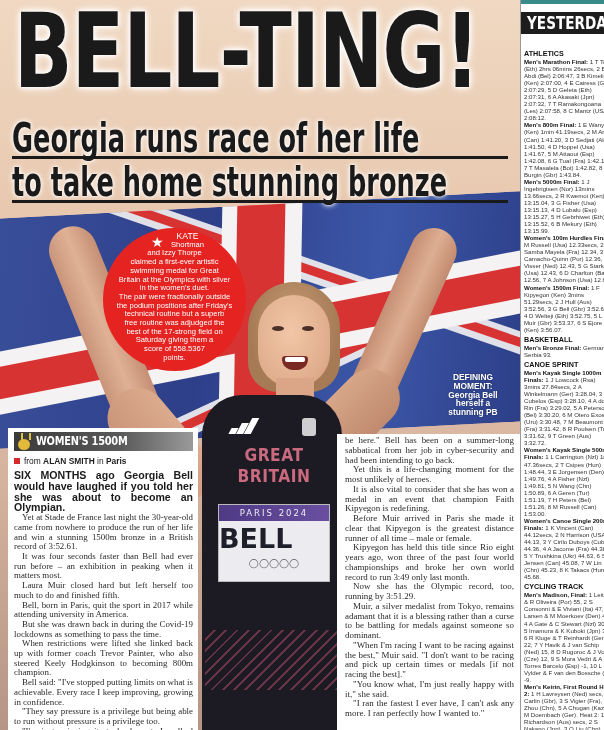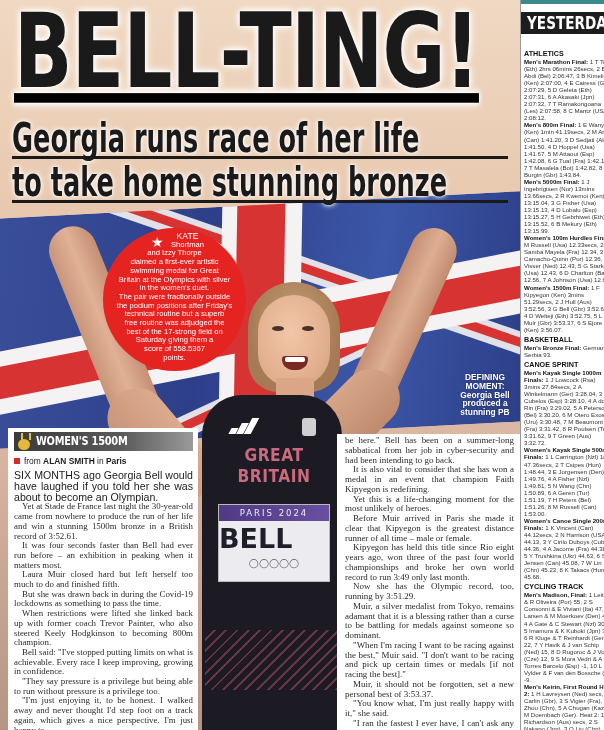--- a/index.html
+++ b/index.html
@@ -46,21 +46,21 @@
   .adidas { position:absolute; left:226px; top:418px; width:34px; height:16px; }
   .adidas i { position:absolute; bottom:0; width:7px; background:#fff; transform: skewX(-28deg); }
   .gb-text { position:absolute; left:208px; top:448px; width:132px; text-align:center; font-family:"DejaVu Sans", sans-serif;
     font-weight:bold; font-size:15.5px; letter-spacing:0.5px; color:#c96a7f; transform: scaleY(1.15); }
   .bib { position:absolute; left:218px; top:472px; width:112px; height:78px; background:#ececf0; border:1px solid #bbb;margin-top:32px; }
   .bib-band { height:16px; background:linear-gradient(90deg,#4f3a86,#6a4fa0); color:#eee; font-family:"DejaVu Sans", sans-serif;
     font-size:8.5px; letter-spacing:2px; text-align:center; line-height:16px; }
   .bib-name { font-family:"DejaVu Sans", sans-serif; font-weight:bold; font-size:27px; color:#1f1f2c; text-align:left; line-height:36px; }
   .bib-rings { font-size:9px; color:#555; text-align:center; line-height:12px; }
   .teamgb { position:absolute; left:302px; top:418px; width:14px; height:18px; border-radius:3px; background:#eee; opacity:.85; }
-  .headline-wrap { position:absolute; left: 14px; top: 0; width: 500px; height: 104px; text-decoration: underline; }
+  .headline-wrap { position:absolute; left: 14px; top: 0; width: 500px; height: 104px; }
   .headline-wrap span { display:block; font-family: "DejaVu Sans", sans-serif; font-weight: bold; font-size: 108px; line-height: 108px;
     color:#1a1a1a; white-space:nowrap; transform: scale(0.71, 0.96); transform-origin: left top; letter-spacing:-1px;
     text-shadow: 0 0 4px #fff, 0 0 8px #fff, 0 0 12px #fff; }
   .sub {
     position: absolute; left: 12px; width: 500px; font-family: "DejaVu Sans", sans-serif; font-weight: bold;
     font-size: 40px; line-height: 44px; color: #1a1a1a; white-space: nowrap;
     transform: scaleX(0.64); transform-origin: left top;
     text-shadow: 0 0 4px #fff, 0 0 8px #fff;
   }
   .sub1 { top: 116px; }
@@ -72,42 +72,42 @@
     position: absolute; left: 103px; top: 228px; width: 143px; height: 143px; border-radius: 50%;
     background: #e52321; color: #fff; font-family: "Liberation Sans", sans-serif; font-size: 7.6px; line-height: 8.7px;
     text-align: center; padding-top: 4px;
   }
   .circle .star { position:absolute; left:48px; top:7px; font-size:14px; line-height:14px; }
   .circle p { margin: 0; }
   .circle .lead1 { padding-left: 26px; font-size: 8.6px; }
   .circle .lead2 { padding-left: 26px; }
 
   .caption {
-    position: absolute; left: 448px; top: 373px; width: 74px; text-align: center; color: #fff;
+    position: absolute; left: 436px; top: 373px; width: 74px; text-align: center; color: #fff;
     font-family: "Liberation Sans", sans-serif; font-weight: bold; font-size: 8.4px; line-height: 8.8px;
     text-shadow: 0 0 2px rgba(0,0,0,.4);
   }
 
   
   .col-left {
     position: absolute; left: 8px; top: 428px; width: 190px; height: 378px; background: #fff; padding: 4px 5px 0 6px;
   }
   .rubric {
     position: relative; height: 19px; background: linear-gradient(90deg,#3b3b3b,#5a5a5a 60%,#9a9a9a);
     color: #fff; font-family: "DejaVu Sans", sans-serif; font-weight: bold; font-size: 12px; line-height: 19px;
     padding-left: 22px; letter-spacing: -0.3px; transform-origin: left; 
   }
   .rubric .medal { position:absolute; left:3px; top:1px; width:14px; height:17px; }
   .rubric .medal::before { content:""; position:absolute; left:4px; top:0; width:6px; height:7px; border-left:2px solid #e3c23b; border-right:2px solid #e3c23b; }
   .rubric .medal::after { content:""; position:absolute; left:1px; top:6px; width:12px; height:11px; border-radius:50%; background:#e3b93a; }
   .rubric .label { display:inline-block; transform: scaleX(0.82); transform-origin:left; white-space:nowrap; }
   .byline { margin-top: 5px; font-family: "Liberation Sans", sans-serif; font-size: 8.4px; color: #222; line-height: 10px; }
   .byline .sq { display:inline-block; width:6px; height:6px; background:#d62a2a; margin-right:4px; vertical-align:0px; }
   .byline b { font-weight: bold; }
-  .intro { margin-top: 4px; font-family: "Liberation Sans", sans-serif; font-weight: normal; font-size: 10.6px; line-height: 10.8px; color:#1a1a1a; text-align: justify; }
+  .intro { margin-top: 4px; font-family: "Liberation Sans", sans-serif; font-weight: bold; font-size: 10.6px; line-height: 10.8px; color:#1a1a1a; text-align: justify; }
   .body p { font-family: "Liberation Serif", serif; font-size: 8.9px; line-height: 9.7px; color: #2a2a2a; text-align: justify; text-indent: 8px; }
 
   .col-right {
     position: absolute; left: 337px; top: 434px; width: 183px; height: 296px; background: #fff; padding: 2px 6px 0 8px;
   }
   .col-right .body p { font-size: 8.95px; line-height: 9.75px; }
 
   
   .results {
     position: absolute; left: 520px; top: 0; width: 84px; height: 730px; background: #fff; overflow: hidden;
@@ -186,59 +186,59 @@
   <p>best of the 17-strong field on</p>
   <p>Saturday giving them a</p>
   <p>score of 558.5367</p>
   <p>points.</p>
 </div>
 
 <div class="caption">
   <div>DEFINING</div>
   <div>MOMENT:</div>
   <div>Georgia Bell</div>
-  <div>produced a</div>
+  <div>herself a</div>
   <div>stunning PB</div>
 </div>
 
 <div class="col-left">
   <div class="rubric">
     <span class="medal"></span>
     <span class="label">WOMEN'S 1500M</span>
   </div>
   <div class="byline">
     <span class="sq"></span><span>from</span>
     <b>ALAN SMITH</b>
     <span>in</span>
     <b>Paris</b>
   </div>
   <div class="intro">SIX MONTHS ago Georgia Bell would have laughed if you told her she was about to become an Olympian.</div>
   <div class="body">
     <p>Yet at Stade de France last night the 30-year-old came from nowhere to produce the run of her life and win a stunning 1500m bronze in a British record of 3:52.61.</p>
     <p>It was four seconds faster than Bell had ever run before – an exhibition in peaking when it matters most.</p>
     <p>Laura Muir closed hard but left herself too much to do and finished fifth.</p>
+    <p>Bell, born in Paris, quit the sport in 2017 while attending university in America.</p>
     <p>But she was drawn back in during the Covid-19 lockdowns as something to pass the time.</p>
     <p>When restrictions were lifted she linked back up with former coach Trevor Painter, who also steered Keely Hodgkinson to becoming 800m champion.</p>
     <p>Bell said: "I've stopped putting limits on what is achievable. Every race I keep improving, growing in confidence.</p>
     <p>"They say pressure is a privilege but being able to run without pressure is a privilege too.</p>
     <p>"I'm just enjoying it, to be honest. I walked away and never thought I'd step foot on a track again, which gives a nice perspective. I'm just happy to</p>
   </div>
 </div>
 
 <div class="col-right">
   <div class="body">
     <p style="text-indent:0">be here." Bell has been on a summer-long sabbatical from her job in cyber-security and had been intending to go back.</p>
+    <p>Yet this is a life-changing moment for the most unlikely of heroes.</p>
     <p>It is also vital to consider that she has won a medal in an event that champion Faith Kipyegon is redefining.</p>
-    <p>Yet this is a life-changing moment for the most unlikely of heroes.</p>
     <p>Before Muir arrived in Paris she made it clear that Kipyegon is the greatest distance runner of all time – male or female.</p>
     <p>Kipyegon has held this title since Rio eight years ago, won three of the past four world championships and broke her own world record to run 3:49 only last month.</p>
     <p>Now she has the Olympic record, too, running by 3:51.29.</p>
     <p>Muir, a silver medalist from Tokyo, remains adamant that it is a blessing rather than a curse to be battling for medals against someone so dominant.</p>
     <p>"When I'm racing I want to be racing against the best," Muir said. "I don't want to be racing and pick up certain times or medals [if not racing the best]."</p>
-    <p>Muir, it should not be forgotten, set a new personal best of 3:53.37.</p>
     <p>"You know what, I'm just really happy with it," she said.</p>
     <p>"I ran the fastest I ever have, I can't ask any more. I ran perfectly how I wanted to."</p>
   </div>
 </div>
 
 <div class="results">
   <div class="topbar"></div>
   <div class="title"><span>YESTERDAY'S RESULTS</span></div>
   <div class="content" id="results-content">
       <div class="sport">ATHLETICS</div>

